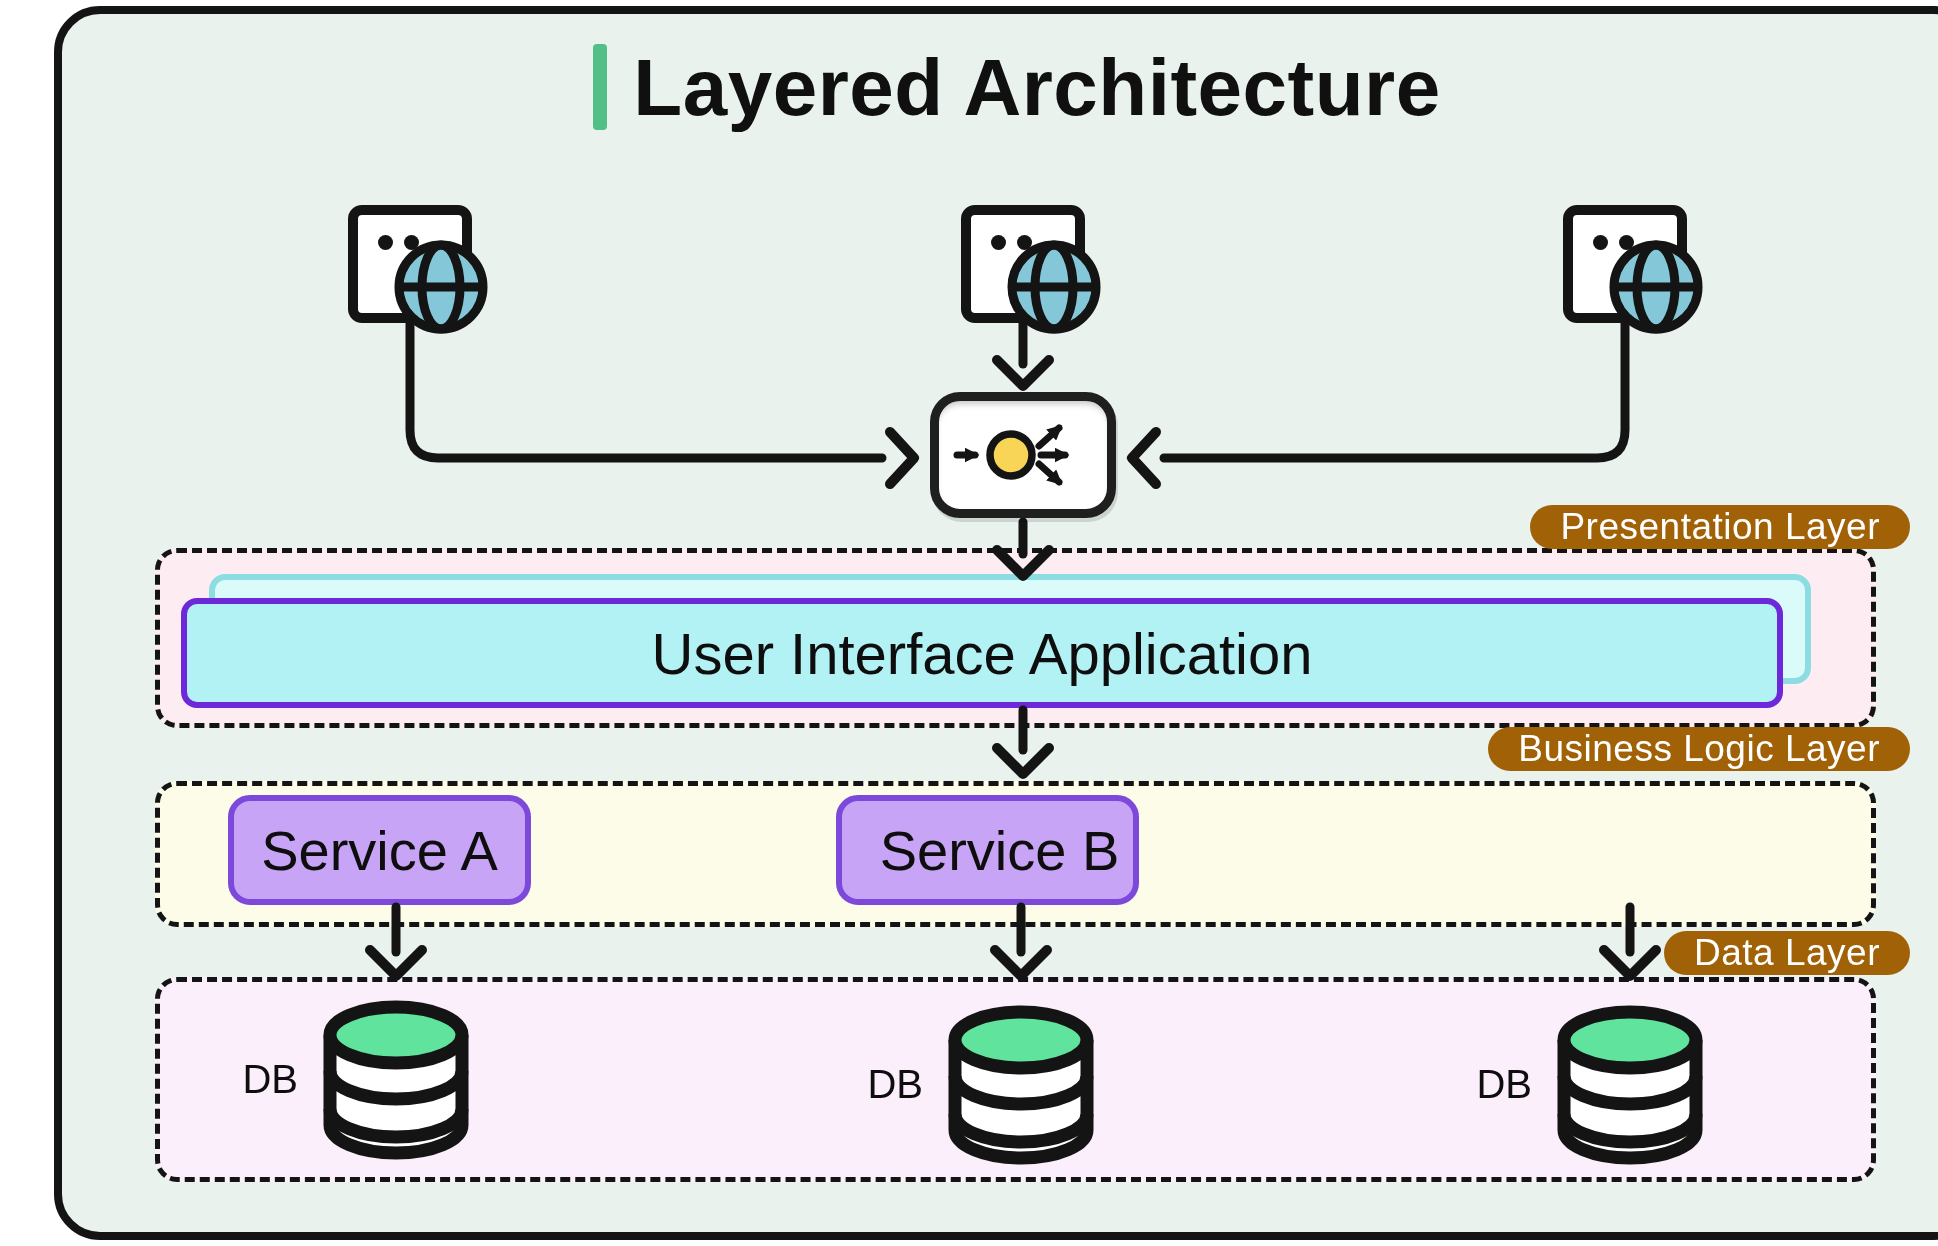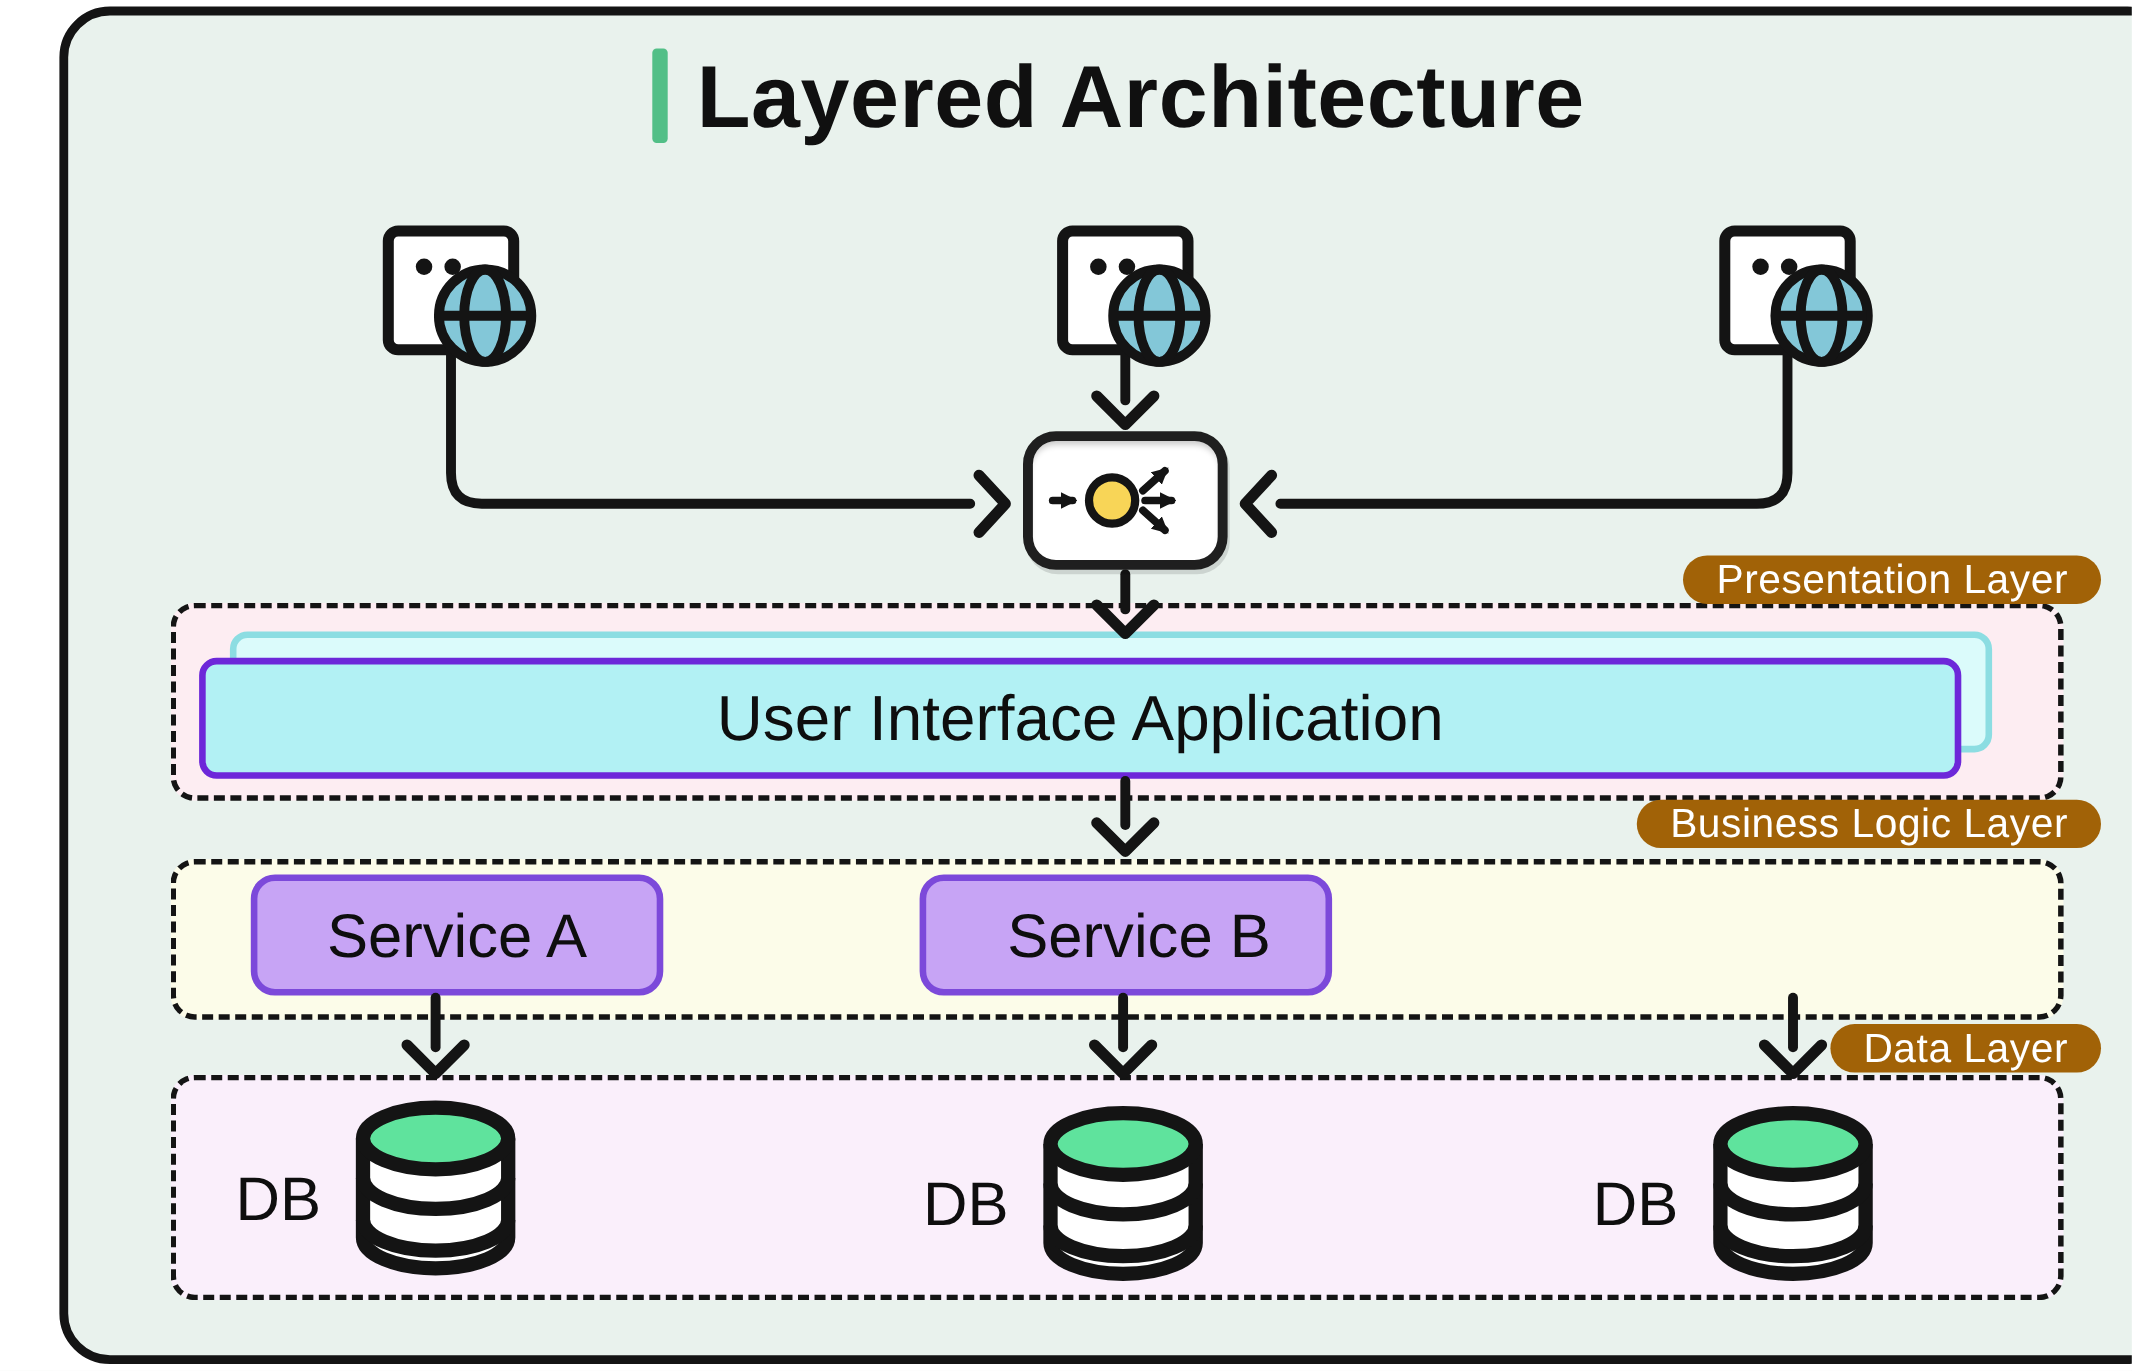--- a/index.html
+++ b/index.html
@@ -54,33 +54,33 @@
     position:absolute;left:161px;top:574px;width:1602px;height:110px;box-sizing:border-box;z-index:2;
     background:#dbfbfb;border:6px solid #8cdde2;border-radius:16px;
   }
   .ui-front{
     position:absolute;left:133px;top:598px;width:1602px;height:110px;box-sizing:border-box;z-index:3;
     background:#b2f1f4;border:6px solid #6d28d9;border-radius:16px;
     display:flex;align-items:center;justify-content:center;font-size:58px;font-weight:500;color:#0e0e0e;
   }
   
   .service{
-    position:absolute;top:795px;width:375px;height:110px;box-sizing:border-box;z-index:3;
+    position:absolute;top:795px;width:303px;height:110px;box-sizing:border-box;z-index:3;
     background:#c7a4f5;border:6px solid #7c49da;border-radius:22px;
     display:flex;align-items:center;justify-content:center;font-size:56px;font-weight:500;color:#0e0e0e;
   }
   .service.s-a{left:180px;} .service.s-b{left:788px;padding-left:24px;} .service.s-c{left:1386px;}
   
   .db-group{position:absolute;width:160px;height:170px;z-index:3;}
   .db-group.db-a{left:268px;top:995px;}
   .db-group.db-b{left:893px;top:1000px;}
   .db-group.db-c{left:1502px;top:1000px;}
   .db-label{
-    position:absolute;left:-102px;top:62px;width:84px;text-align:left;
-    font-size:56px;font-weight:500;color:#0e0e0e;
+    position:absolute;left:-102px;top:62px;width:84px;text-align:right;
+    font-size:40px;font-weight:500;color:#0e0e0e;
   }
 </style>
 </head>
 <body>
 
 <div class="stage">
   <div class="frame"></div>
 
   <div class="title-wrap">
     <div class="accent-bar"></div>

